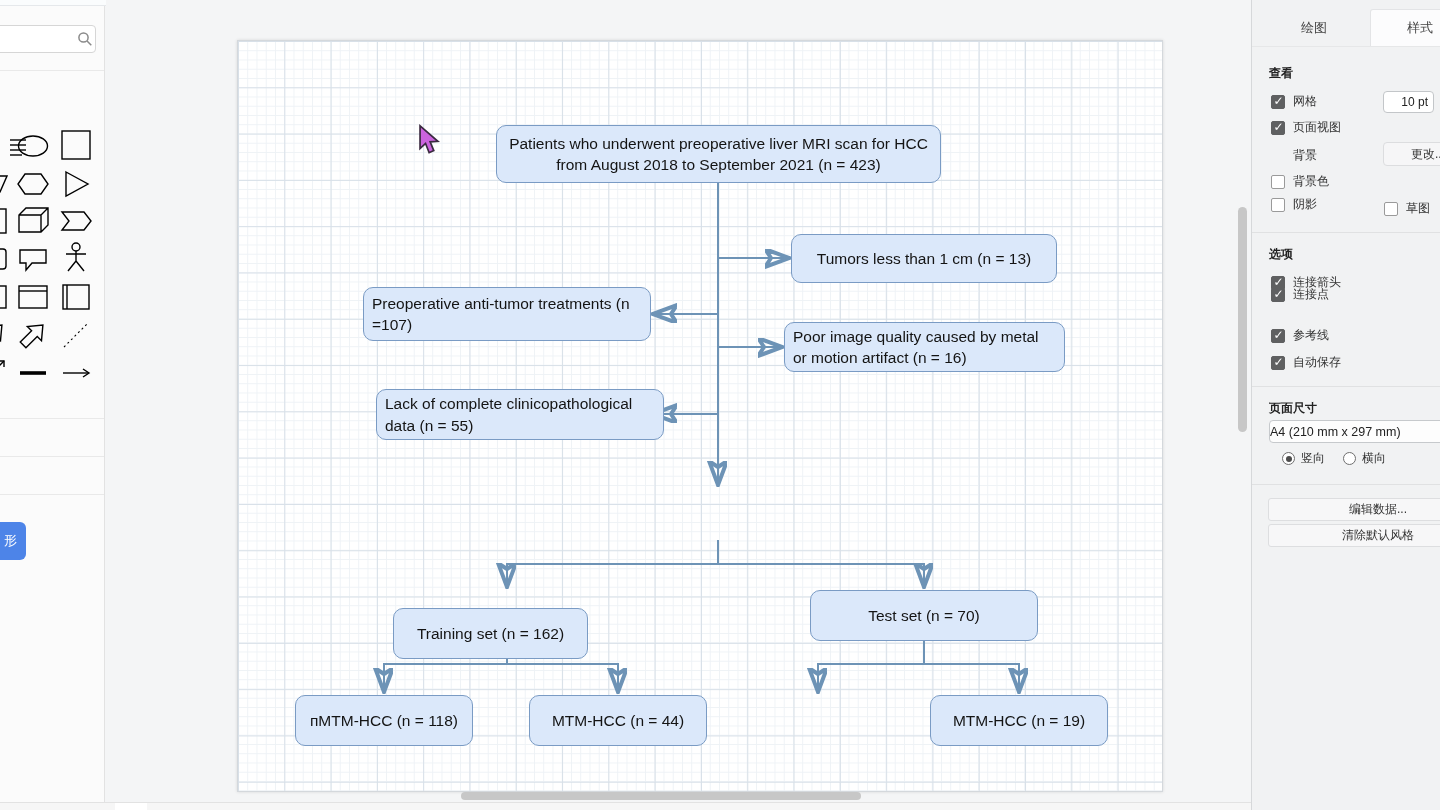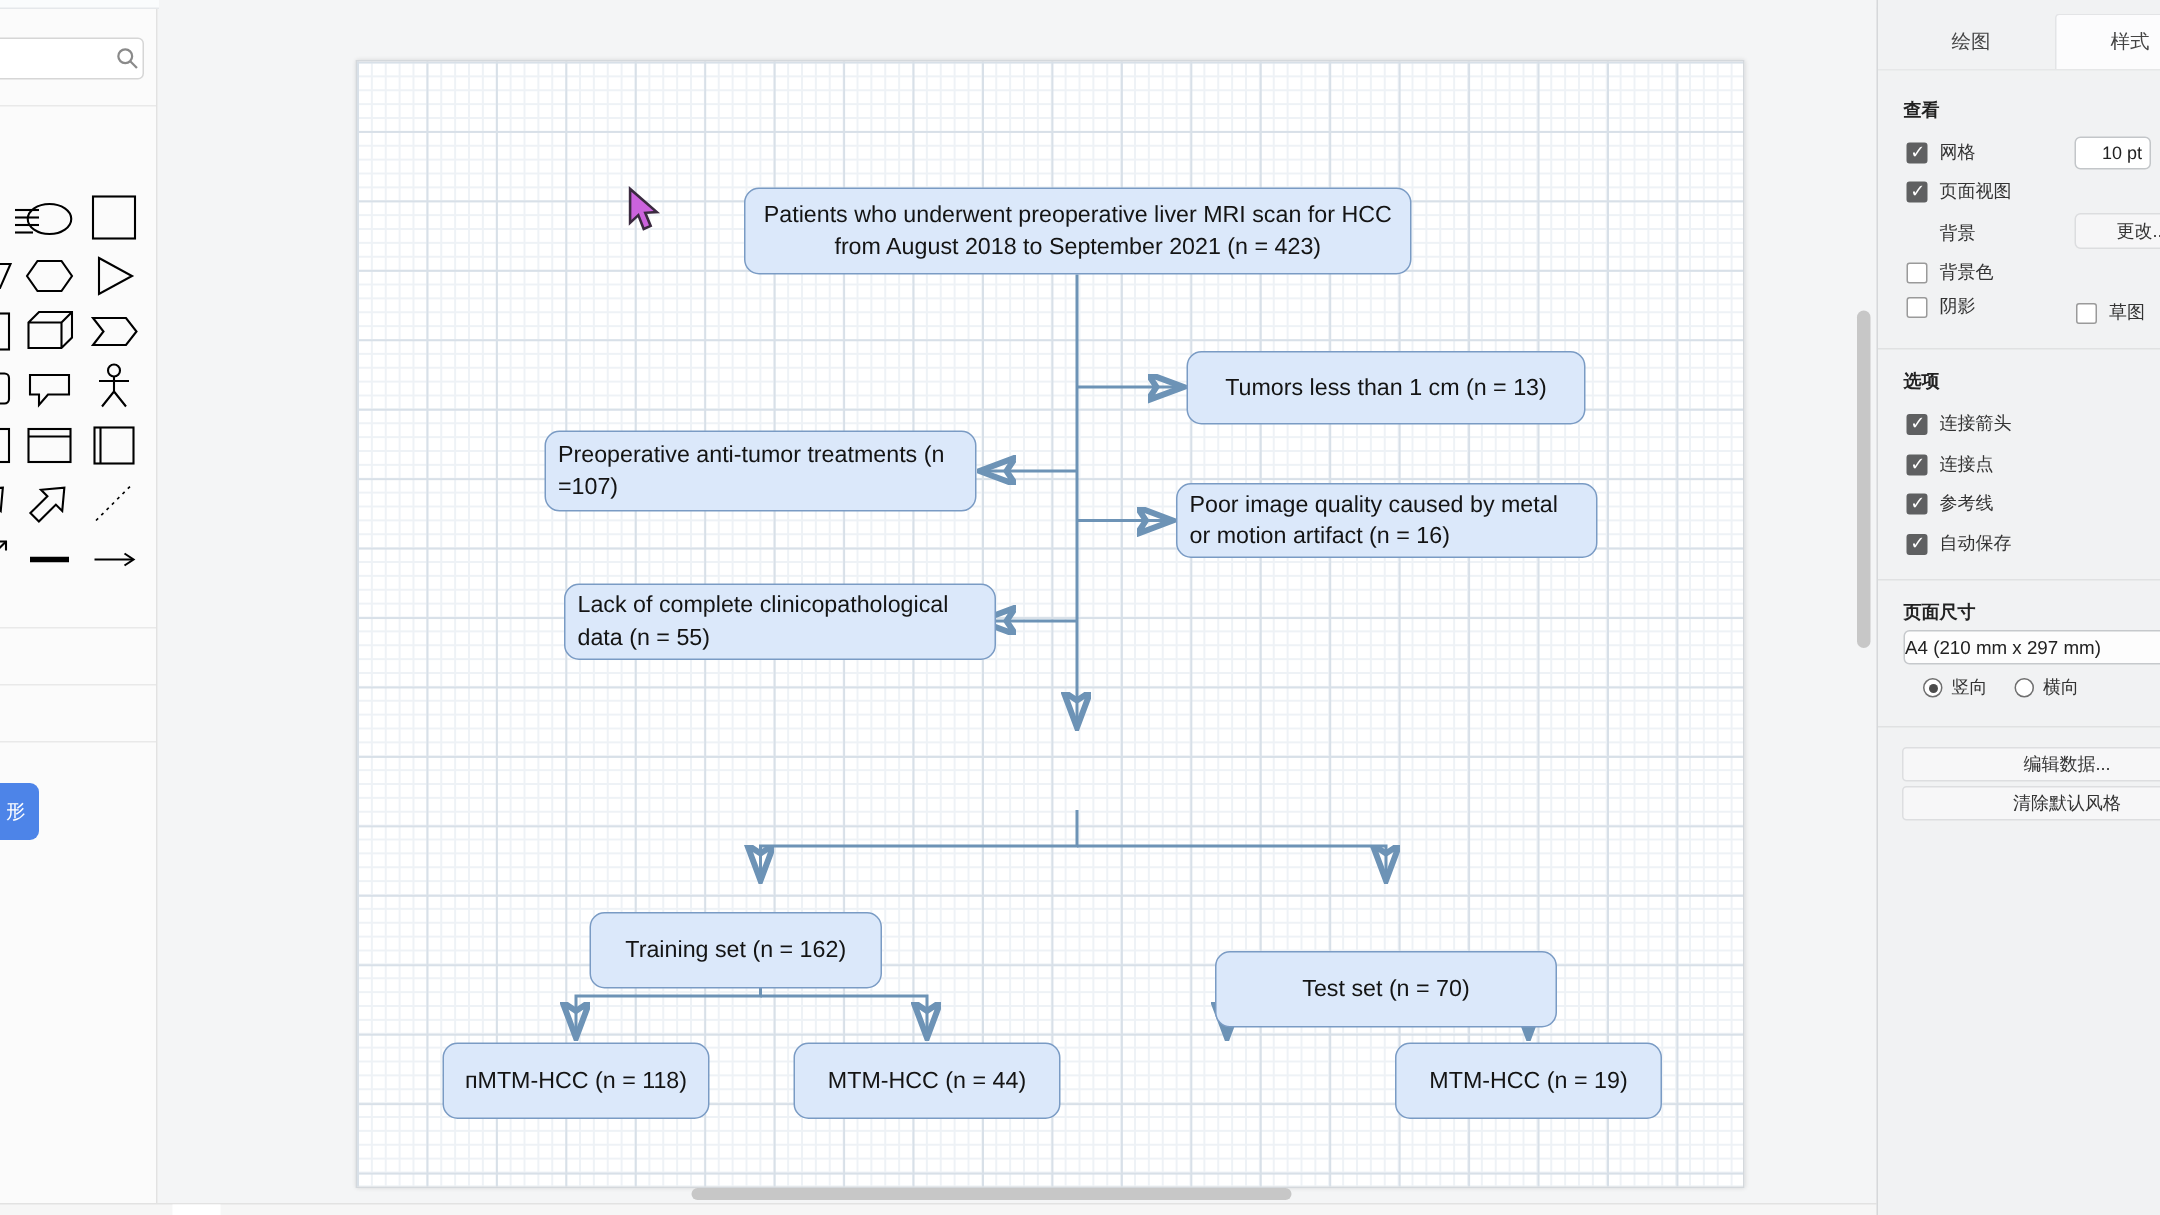--- a/index.html
+++ b/index.html
@@ -269,21 +269,21 @@
     <path d="M818,641 L818,664 L712,664 L712,690" marker-end="url(#arw)"></path>
     <path d="M818,664 L913,664 L913,690" marker-end="url(#arw)"></path>
   </svg>
 
   <div class="node" style="left:390px; top:125px; width:445px; height:58px;">Patients who underwent preoperative liver MRI scan for HCC from August 2018 to September 2021 (n = 423)</div>
   <div class="node" style="left:685px; top:234px; width:266px; height:49px;">Tumors less than 1 cm (n = 13)</div>
   <div class="node left-text" style="left:257px; top:287px; width:288px; height:54px;">Preoperative anti-tumor treatments (n =107)</div>
   <div class="node left-text" style="left:678px; top:322px; width:281px; height:50px;">Poor image quality caused by metal or motion artifact (n = 16)</div>
   <div class="node left-text" style="left:270px; top:389px; width:288px; height:51px;">Lack of complete clinicopathological data (n = 55)</div>
   <div class="node" style="left:287px; top:608px; width:195px; height:51px;">Training set (n = 162)</div>
-  <div class="node" style="left:704px; top:590px; width:228px; height:51px;margin-top:44px;">Test set (n = 70)</div>
+  <div class="node" style="left:704px; top:590px; width:228px; height:51px;">Test set (n = 70)</div>
   <div class="node" style="left:189px; top:695px; width:178px; height:51px;">пMTM-HCC (n = 118)</div>
   <div class="node" style="left:423px; top:695px; width:178px; height:51px;">MTM-HCC (n = 44)</div>
   <div class="node" style="left:824px; top:695px; width:178px; height:51px;">MTM-HCC (n = 19)</div>
 
   <div class="scrollbar" style="left:1132px; top:207px; width:9px; height:225px;"></div>
   <div class="scrollbar" style="left:355px; top:792px; width:400px; height:8px;"></div>
 
   <svg id="mouse-cursor" viewBox="0 0 14 18">
     <path d="M1.2,0.8 L1.2,14 L4.4,11 L6.5,16.4 L9.2,15.2 L7.1,10.1 L11.6,9.8 Z" fill="#cb63dd" stroke="#3a2a40" stroke-width="1"></path>
   </svg>
@@ -332,21 +332,21 @@
   </div>
 
   <div class="p-divider" style="top:232px"></div>
 
   <div class="section-title" style="top:246px">选项</div>
 
   <div class="chk-row" style="top:274px">
     <span class="chk checked"></span>
     <span>连接箭头</span>
   </div>
-  <div class="chk-row" style="top:301px">
+  <div class="chk-row" style="top:286px">
     <span class="chk checked"></span>
     <span>连接点</span>
   </div>
   <div class="chk-row" style="top:327px">
     <span class="chk checked"></span>
     <span>参考线</span>
   </div>
   <div class="chk-row" style="top:354px">
     <span class="chk checked"></span>
     <span>自动保存</span>

